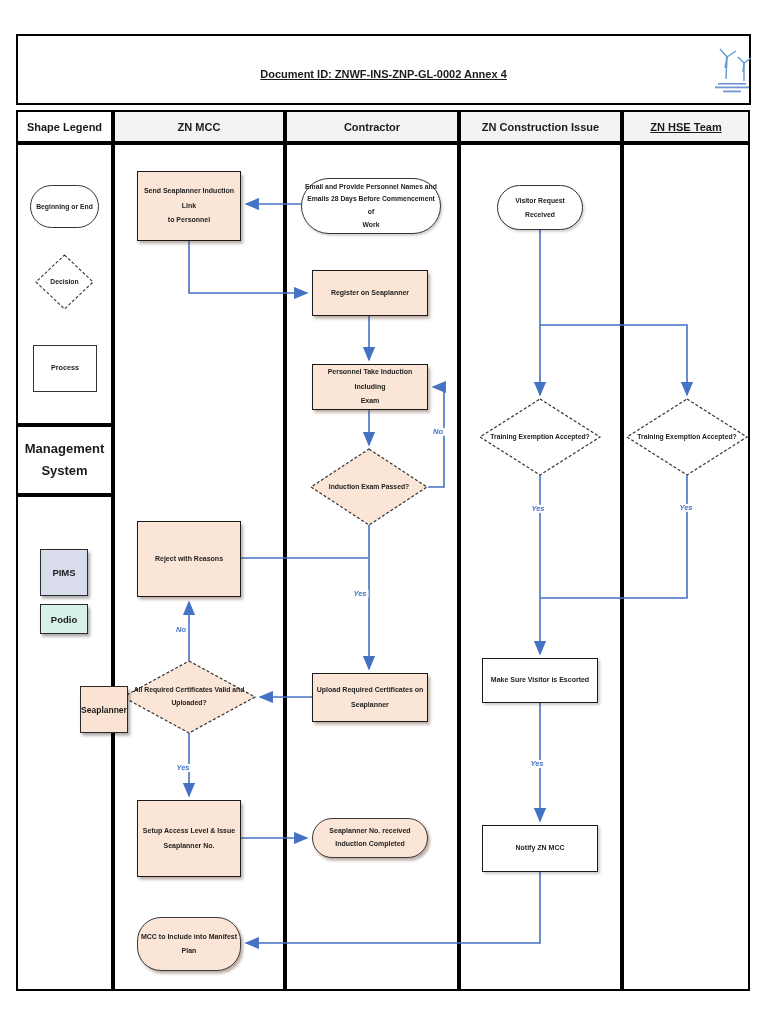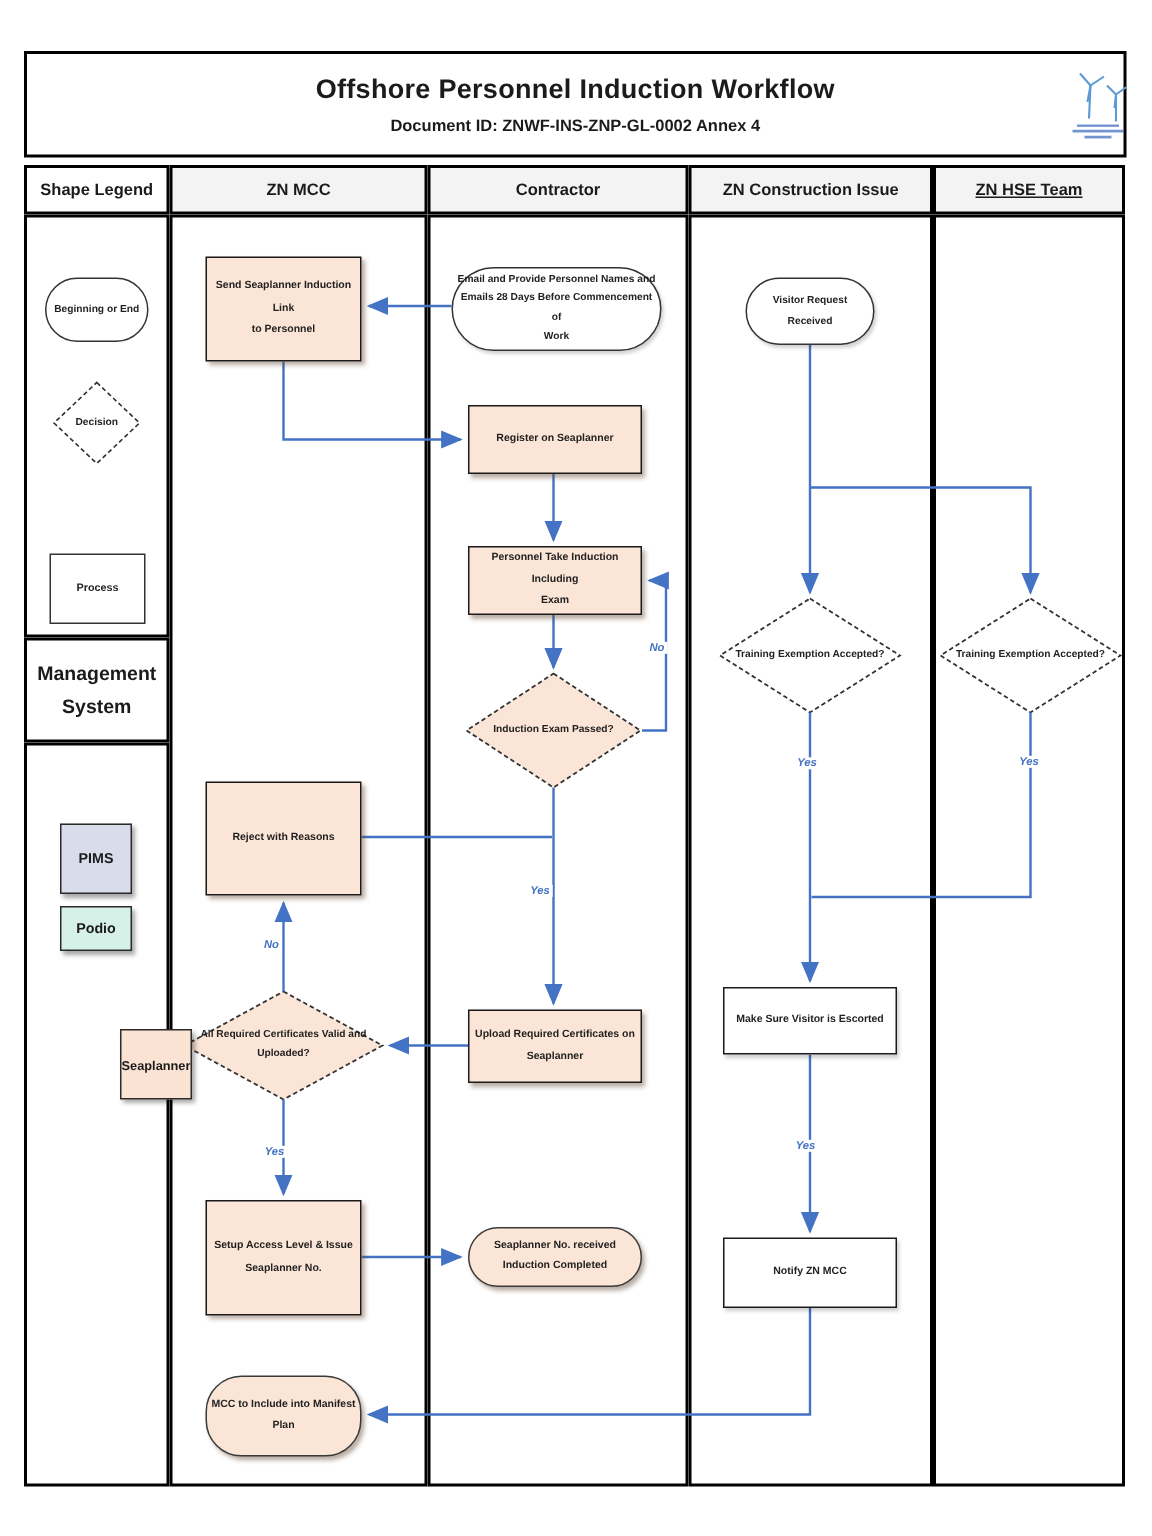--- a/index.html
+++ b/index.html
@@ -5,21 +5,21 @@
   html,body{margin:0;padding:0;}
   body{
     width:768px;height:1024px;background:#ffffff;position:relative;overflow:hidden;
     font-family:"Liberation Sans", sans-serif;color:#1b1b1b;
   }
   .abs{position:absolute;}
   
   .title-box{left:16px;top:34px;width:731px;height:67px;border:2.5px solid #000;background:#fff;
     display:flex;flex-direction:column;align-items:center;justify-content:center;}
   .title-text{font-size:18px;font-weight:bold;letter-spacing:.2px;}
-  .subtitle-text{font-size:11px;font-weight:600;margin-top:8px;}
+  .subtitle-text{font-size:11px;font-weight:600;margin-top:8px;text-decoration:underline;}
   
   .lane-header{top:110px;height:33px;background:#F3F3F3;border:2px solid #000;
     display:flex;align-items:center;justify-content:center;font-weight:bold;font-size:11px;box-sizing:border-box;}
   .lane-header.white{background:#fff;}
   
   .lane-body{top:143px;height:848px;border:2px solid #000;background:#fff;box-sizing:border-box;}
   .legend-sec{border:2px solid #000;background:#fff;box-sizing:border-box;}
   .mgmt-header{display:flex;align-items:center;justify-content:center;text-align:center;
     font-weight:bold;font-size:13px;line-height:1.7;white-space:pre-line;}
   
@@ -41,21 +41,20 @@
     font-size:6.8px;font-weight:600;line-height:1.9;white-space:pre-line;color:#222;}
   
   .elabel{font-size:7.5px;font-weight:600;color:#4472C4;background:#fff;padding:0 2px;line-height:1.1;
     transform:translate(-50%,-50%);font-style:italic;}
   svg.flow-layer{left:0;top:0;width:768px;height:1024px;pointer-events:none;}
 </style>
 </head>
 <body>
 
 <div class="abs title-box">
-  <div class="title-text">Offshore Personnel Induction Workflow</div>
   <div class="subtitle-text">Document ID: ZNWF-INS-ZNP-GL-0002 Annex 4</div>
   <svg class="abs" style="left:688px;top:5px;width:52px;height:56px;" viewBox="0 0 52 56">
     <g stroke="#5B9BD5" stroke-width="1.4" fill="none">
       <path d="M20 38 L21 16"></path>
       <path d="M21 16 L14 8"></path>
         <path d="M21 16 L30 10"></path>
         <path d="M21 16 L19 27"></path>
       <path d="M38 40 L38 22"></path>
       <path d="M38 22 L32 16"></path>
         <path d="M38 22 L45 17"></path>
@@ -123,21 +122,21 @@
     <polyline points="540,230 540,395" marker-end="url(#arrow)"></polyline>
     <polyline points="540,325 687,325 687,395" marker-end="url(#arrow)"></polyline>
     <polyline points="540,475 540,654" marker-end="url(#arrow)"></polyline>
     <polyline points="687,475 687,598 541,598"></polyline>
     <polyline points="540,703 540,821" marker-end="url(#arrow)"></polyline>
   </g>
 </svg>
 
 <div class="abs node legend-shape stadium" style="left:30px;top:185px;width:69px;height:43px;"><span>Beginning or End</span></div>
 <div class="abs dlabel" style="left:34px;top:270px;width:61px;height:24px;"><span>Decision</span></div>
-<div class="abs node legend-shape" style="left:33px;top:345px;width:64px;height:47px;border-width:1.6px;font-size:7.2px;margin-top:24px;"><span>Process</span></div>
+<div class="abs node legend-shape" style="left:33px;top:345px;width:64px;height:47px;border-width:1.6px;font-size:7.2px;"><span>Process</span></div>
 <div class="abs sys-box sys-pims" style="left:40px;top:525px;width:48px;height:47px;margin-top:24px;">
     <span>PIMS</span>
   </div>
 <div class="abs sys-box sys-podio" style="left:40px;top:604px;width:48px;height:30px;">
     <span>Podio</span>
   </div>
 <div class="abs sys-box sys-seaplanner" style="left:40px;top:686px;width:48px;height:47px;">
     <span>Seaplanner</span>
   </div>
 

